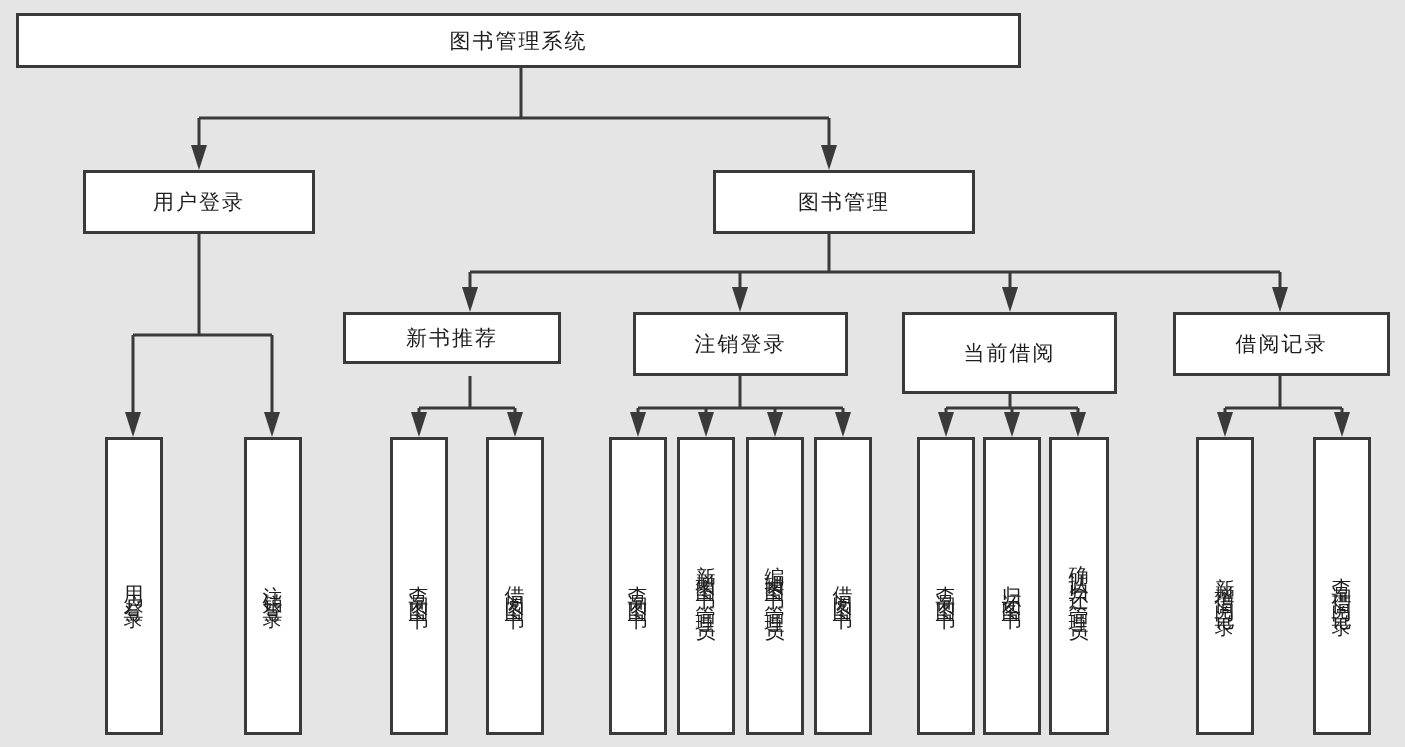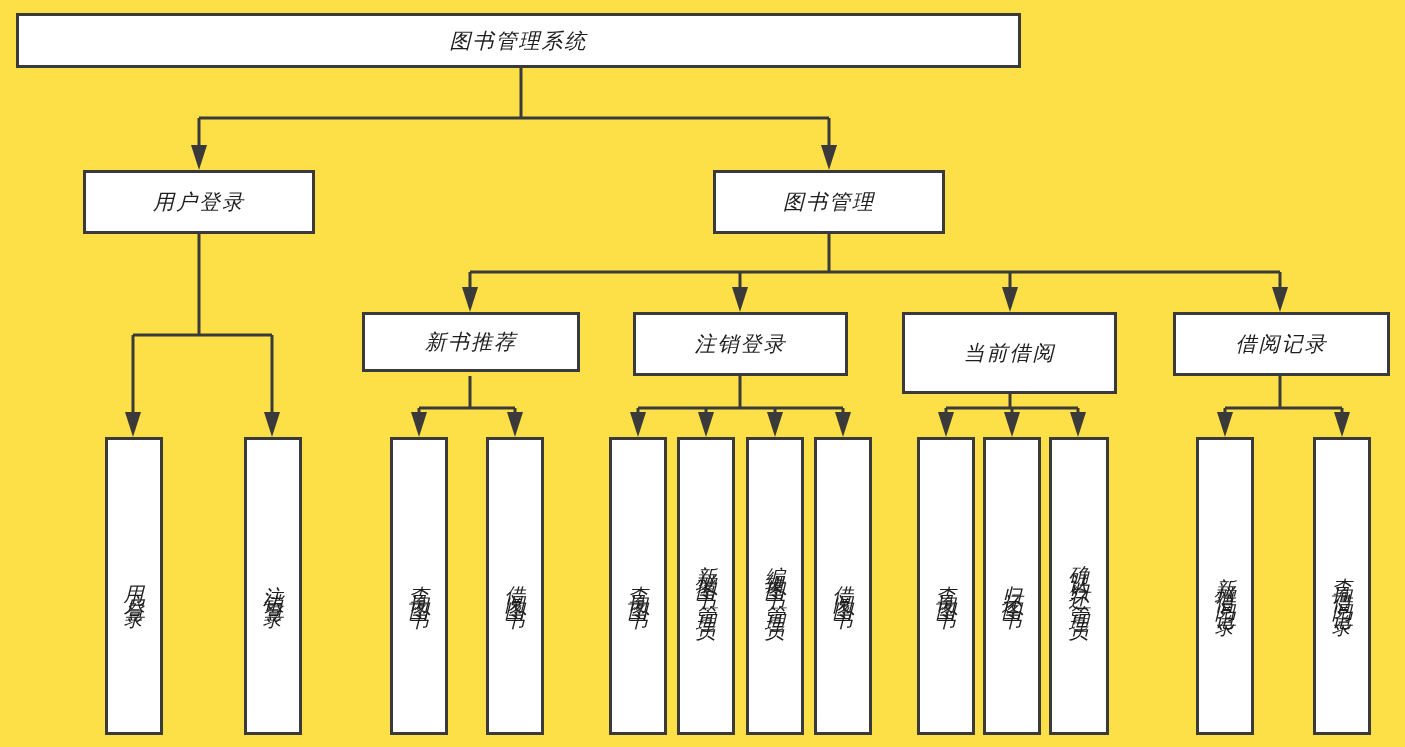--- a/index.html
+++ b/index.html
@@ -1,23 +1,22 @@
 <!DOCTYPE html>
 <html><head>
 <meta charset="utf-8">
 <style>
   html, body { margin: 0; padding: 0; background: #ffffff; }
   .stage {
     position: relative;
     width: 1405px;
     height: 747px;
-    background: #fde047;
+    background: #e5e5e5;
     font-family: "Liberation Sans", sans-serif;
     overflow: hidden;
-    font-style: italic;
   }
   .connectors {
     position: absolute;
     left: 0; top: 0;
     width: 1405px; height: 747px;
     pointer-events: none;
   }
   .node {
     position: absolute;
     box-sizing: border-box;
@@ -94,25 +93,25 @@
     </g>
   </svg>
 
   <div class="node" style="left:16px; top:13px; width:1005px; height:55px;">
     <span>图书管理系统</span>
   </div>
 
   <div class="node" style="left:83px; top:170px; width:232px; height:64px;">
     <span>用户登录</span>
   </div>
-  <div class="node" style="left:713px; top:170px; width:232px; height:64px;">
+  <div class="node" style="left:713px; top:170px; width:262px; height:64px;">
     <span>图书管理</span>
   </div>
 
-  <div class="node" style="left:362px; top:312px; width:218px; height:60px;">
+  <div class="node" style="left:343px; top:312px; width:218px; height:52px;">
     <span>新书推荐</span>
   </div>
   <div class="node" style="left:633px; top:312px; width:215px; height:64px;">
     <span>注销登录</span>
   </div>
   <div class="node" style="left:902px; top:312px; width:215px; height:82px;">
     <span>当前借阅</span>
   </div>
   <div class="node" style="left:1173px; top:312px; width:217px; height:64px;">
     <span>借阅记录</span>

